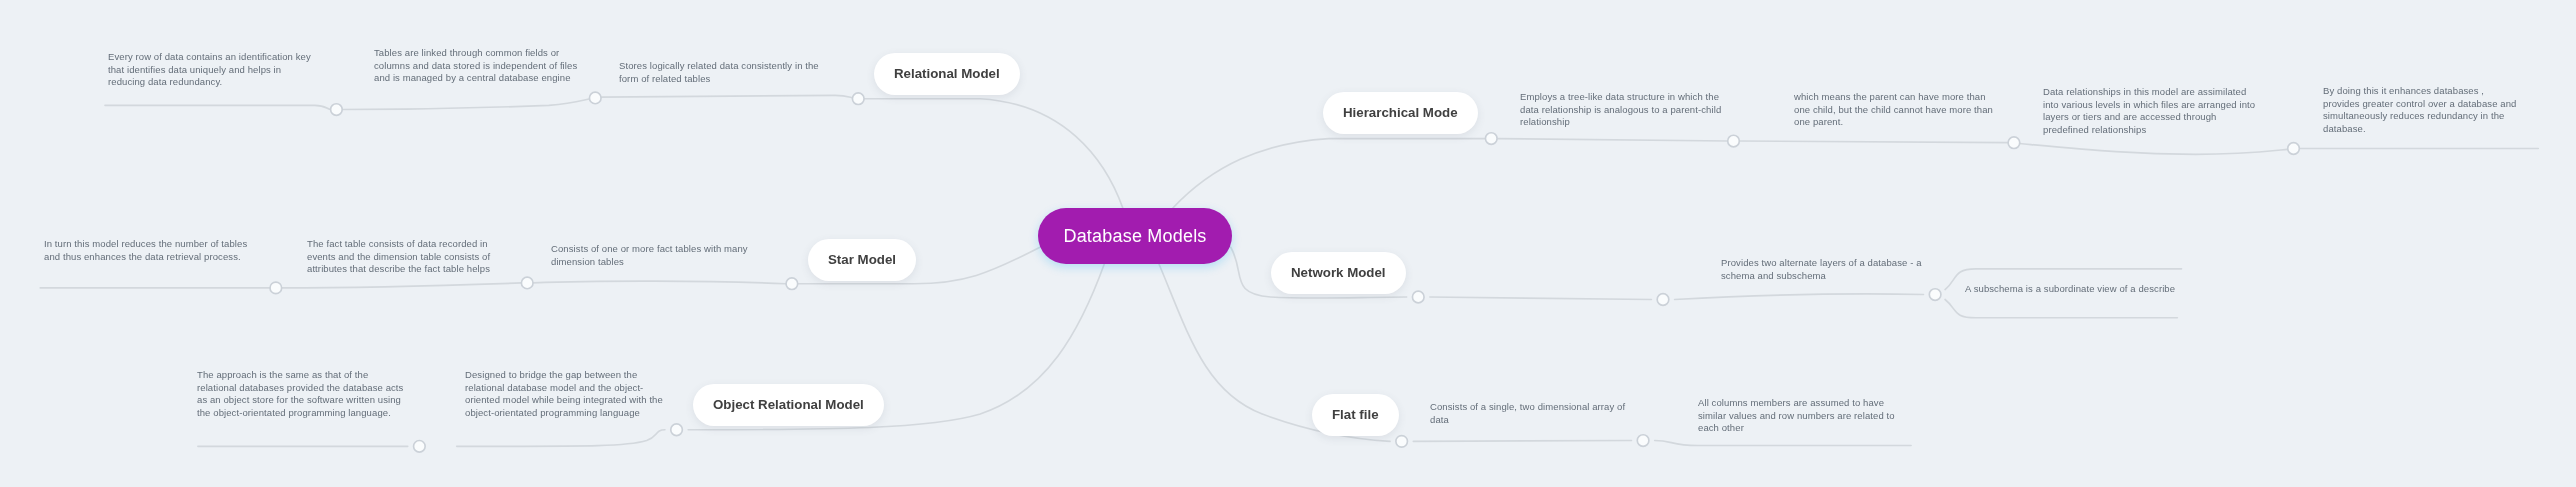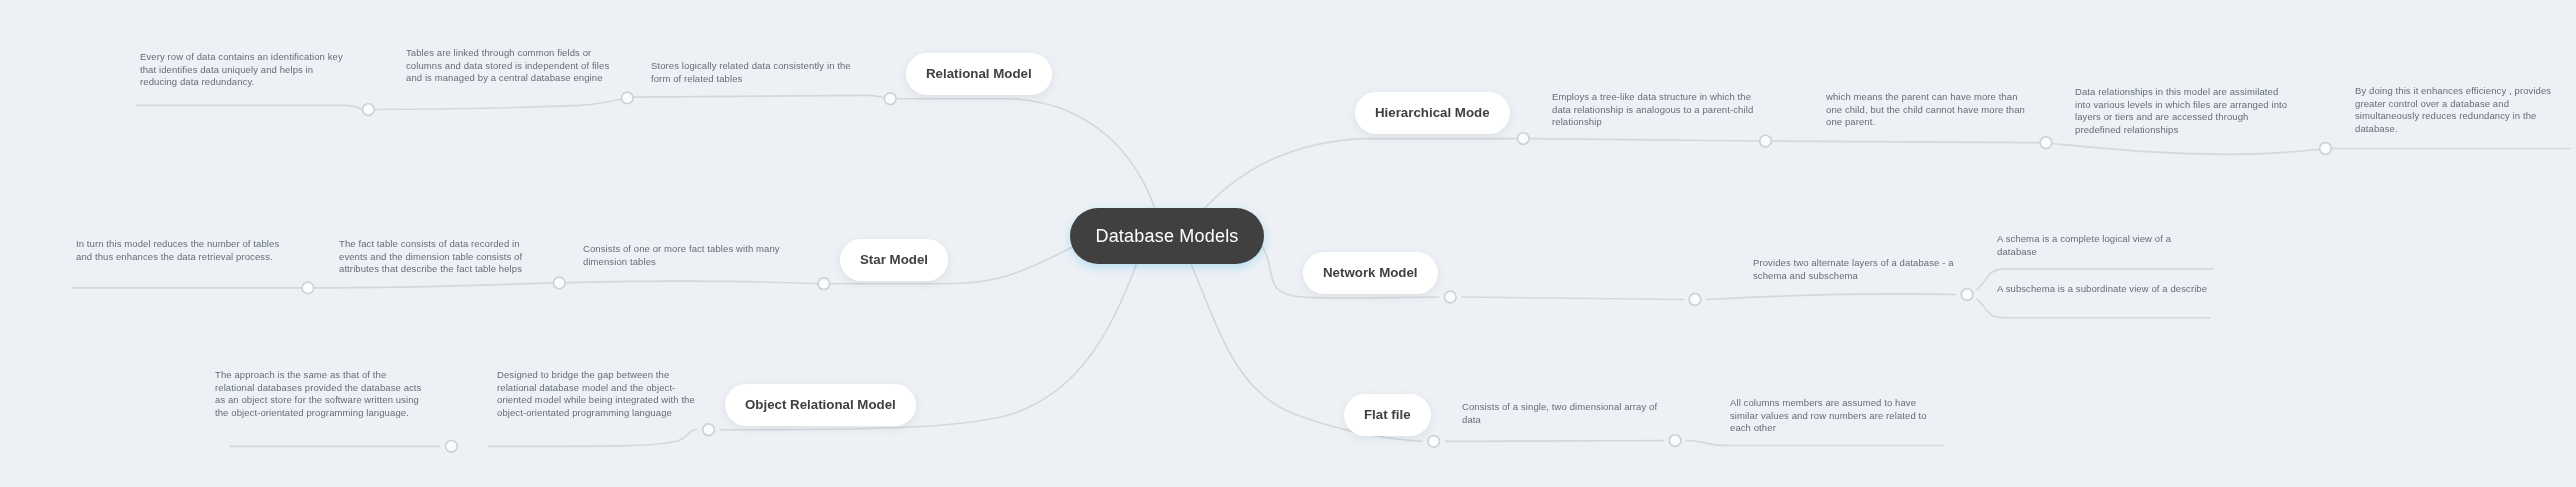--- a/index.html
+++ b/index.html
@@ -3,40 +3,40 @@
 <meta charset="utf-8">
 <style>
   html,body{margin:0;padding:0;}
   body{
     width:2576px;height:487px;
     background:#edf1f5;
     position:relative;
     overflow:hidden;
     font-family:"Liberation Sans", sans-serif;
   }
-  #canvas{position:absolute;inset:0;margin-left:32px;}
+  #canvas{position:absolute;inset:0;}
   svg.wires{position:absolute;left:0;top:0;z-index:0;pointer-events:none;}
   .note{
     position:absolute;z-index:2;
     font-size:9.5px;line-height:12.5px;color:#636d78;
     letter-spacing:0.1px;
   }
   .pill{
     position:absolute;z-index:3;
     background:#ffffff;color:#404040;
     font-weight:bold;font-size:13.3px;
     height:42px;line-height:42px;
     padding:0 20px;border-radius:21px;
     box-shadow:0 2.5px 8.3px rgba(70,80,95,0.10);
     white-space:nowrap;
   }
   .root{
     position:absolute;z-index:4;
     left:1038px;top:208px;width:194px;height:56px;
-    background:#404040;color:#ffffff;
+    background:#a21caf;color:#ffffff;
     border-radius:28px;
     font-size:18px;line-height:56px;text-align:center;
     letter-spacing:0.2px;
     box-shadow:0 3.3px 10px rgba(18,166,243,0.25);
     white-space:nowrap;
   }
 </style>
 </head>
 <body>
 
@@ -96,31 +96,30 @@
     </g>
   </svg>
 
   <div class="note" style="left:108px;top:51px;width:213px">Every row of data contains an identification key that identifies data uniquely and helps in reducing data redundancy.</div>
   <div class="note" style="left:374px;top:47px;width:208px">Tables are linked through common fields or columns and data stored is independent of files and is managed by a central database engine</div>
   <div class="note" style="left:619px;top:60px;width:214px">Stores logically related data consistently in the form of related tables</div>
 
   <div class="note" style="left:1520px;top:91px;width:208px">Employs a tree-like data structure in which the data relationship is analogous to a parent-child relationship</div>
   <div class="note" style="left:1794px;top:91px;width:204px">which means the parent can have more than one child, but the child cannot have more than one parent.</div>
   <div class="note" style="left:2043px;top:86px;width:219px">Data relationships in this model are assimilated into various levels in which files are arranged into layers or tiers and are accessed through predefined relationships</div>
-  <div class="note" style="left:2323px;top:85px;width:198px">By doing this it enhances efficiency , provides greater control over a database and simultaneously reduces redundancy in the database.</div>
+  <div class="note" style="left:2323px;top:85px;width:198px">By doing this it enhances databases , provides greater control over a database and simultaneously reduces redundancy in the database.</div>
 
   <div class="note" style="left:44px;top:238px;width:206px">In turn this model reduces the number of tables and thus enhances the data retrieval process.</div>
   <div class="note" style="left:307px;top:238px;width:208px">The fact table consists of data recorded in events and the dimension table consists of attributes that describe the fact table helps</div>
   <div class="note" style="left:551px;top:243px;width:199px">Consists of one or more fact tables with many dimension tables</div>
 
   <div class="note" style="left:1721px;top:257px;width:204px">Provides two alternate layers of a database - a schema and subschema</div>
-  <div class="note" style="left:1965px;top:233px;width:216px">A schema is a complete logical view of a database</div>
   <div class="note" style="left:1965px;top:283px;width:216px">A subschema is a subordinate view of a describe</div>
 
-  <div class="note" style="left:183px;top:369px;width:208px">The approach is the same as that of the relational databases provided the database acts as an object store for the software written using the object-orientated programming language.</div>
+  <div class="note" style="left:197px;top:369px;width:208px">The approach is the same as that of the relational databases provided the database acts as an object store for the software written using the object-orientated programming language.</div>
   <div class="note" style="left:465px;top:369px;width:199px">Designed to bridge the gap between the relational database model and the object-oriented model while being integrated with the object-orientated programming language</div>
 
   <div class="note" style="left:1430px;top:401px;width:208px">Consists of a single, two dimensional array of data</div>
   <div class="note" style="left:1698px;top:397px;width:206px">All columns members are assumed to have similar values and row numbers are related to each other</div>
 
   <div class="pill" style="left:874px;top:53px">Relational Model</div>
   <div class="pill" style="left:1323px;top:92px">Hierarchical Mode</div>
   <div class="pill" style="left:808px;top:239px">Star Model</div>
   <div class="pill" style="left:1271px;top:252px">Network Model</div>
   <div class="pill" style="left:693px;top:384px">Object Relational Model</div>

